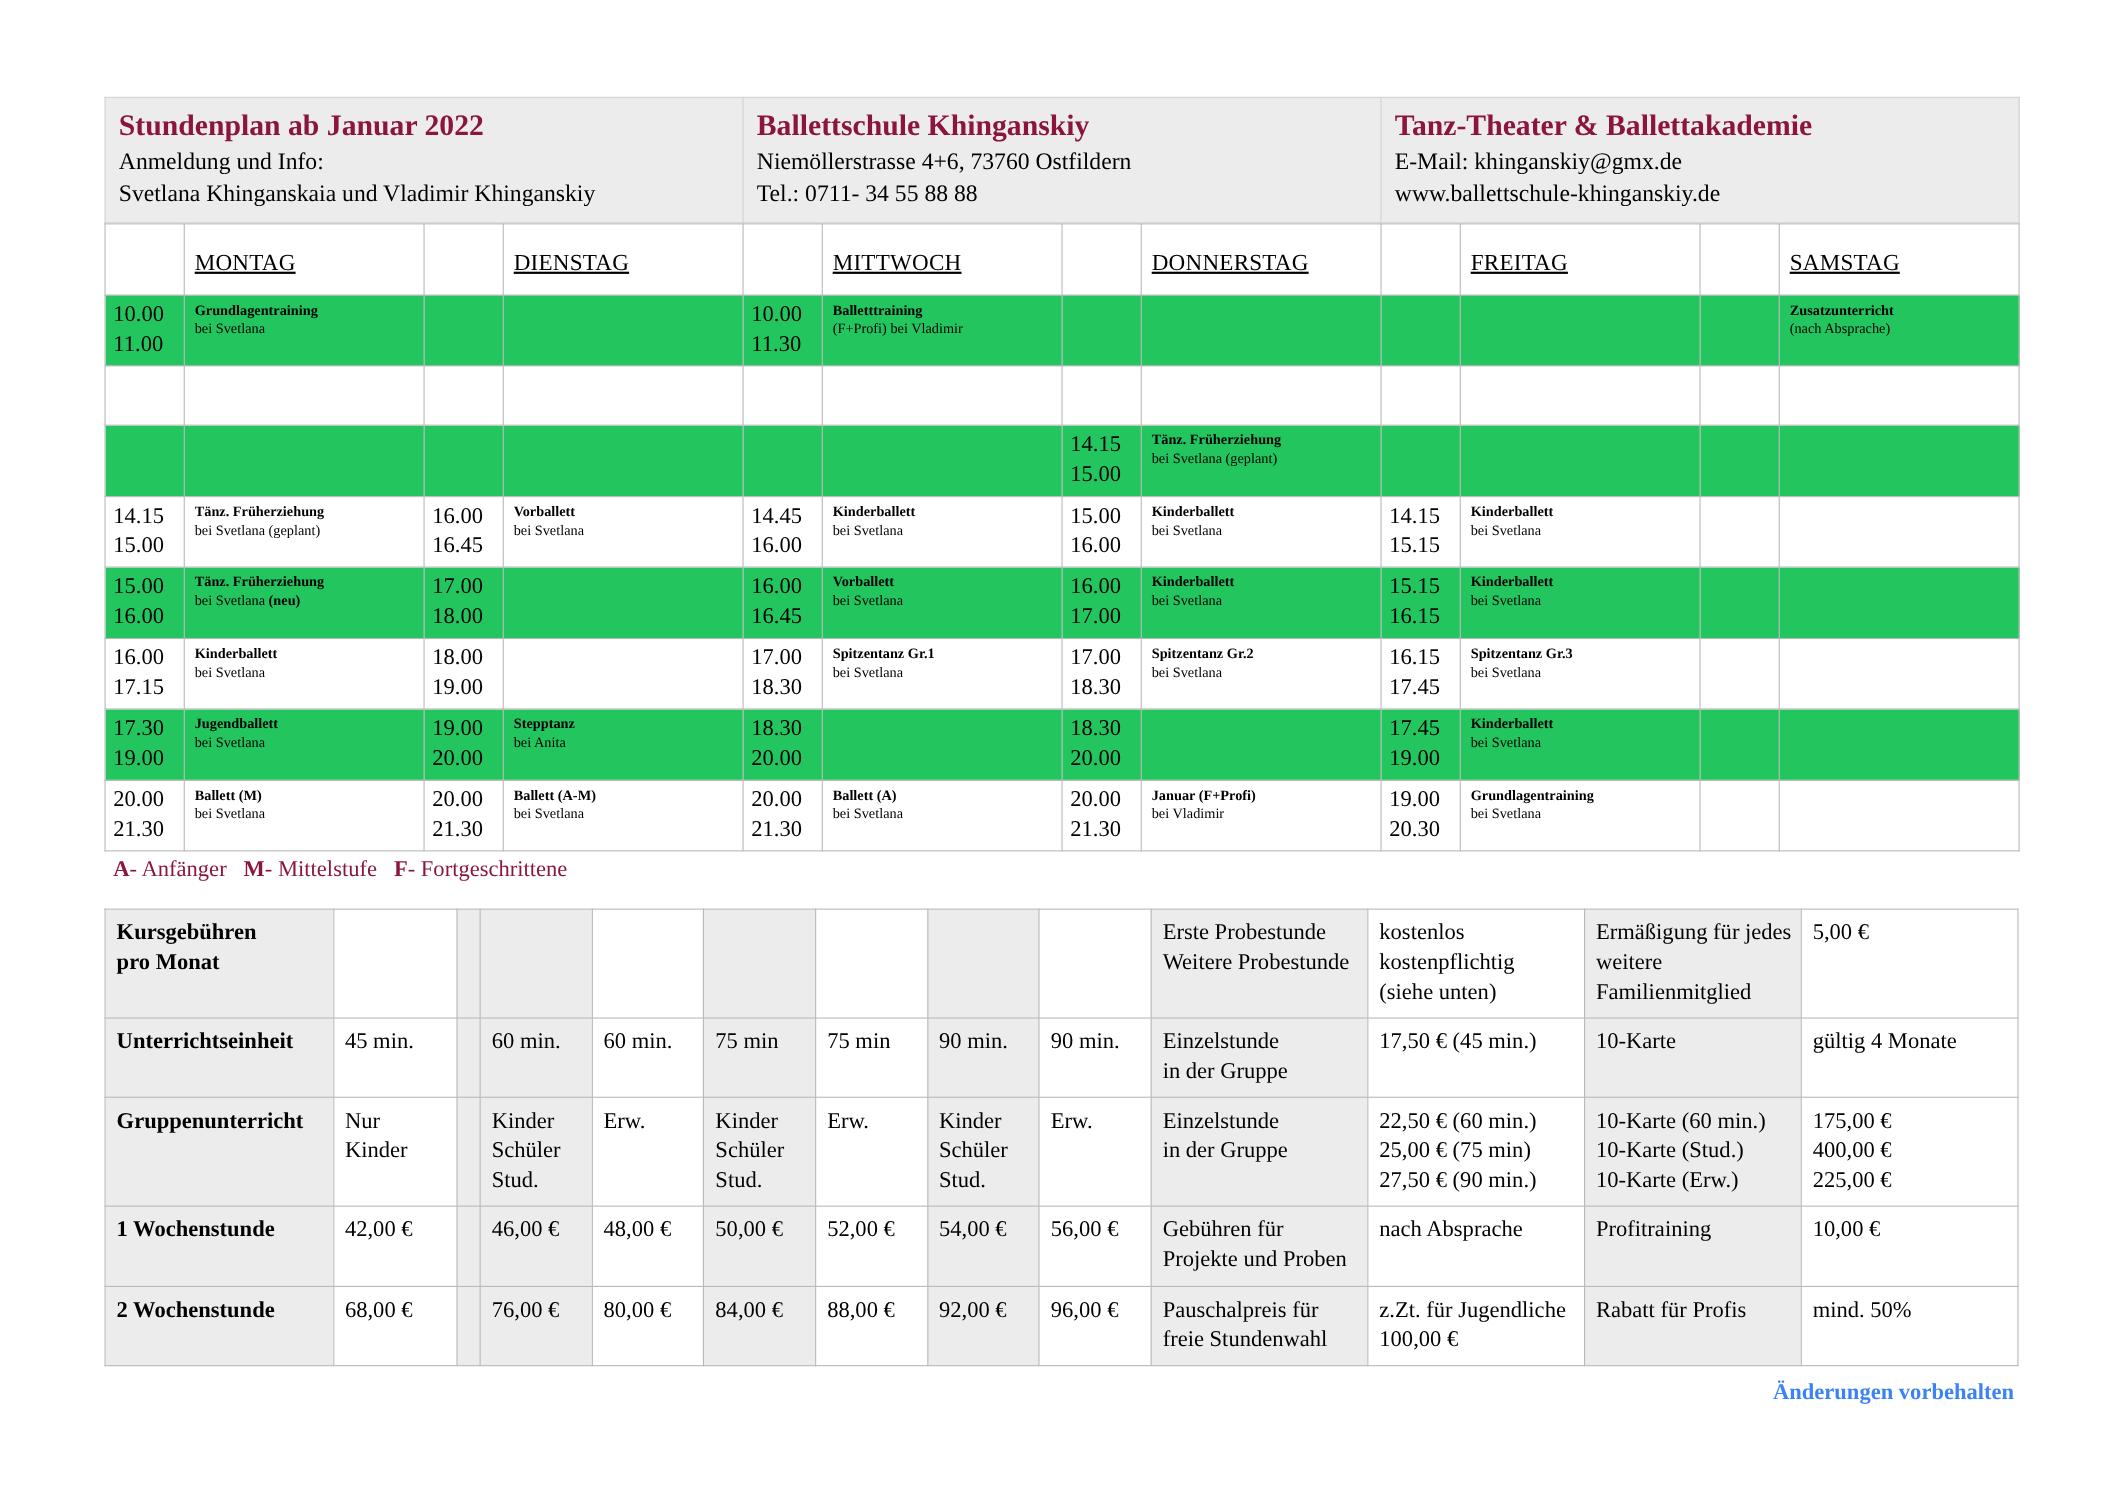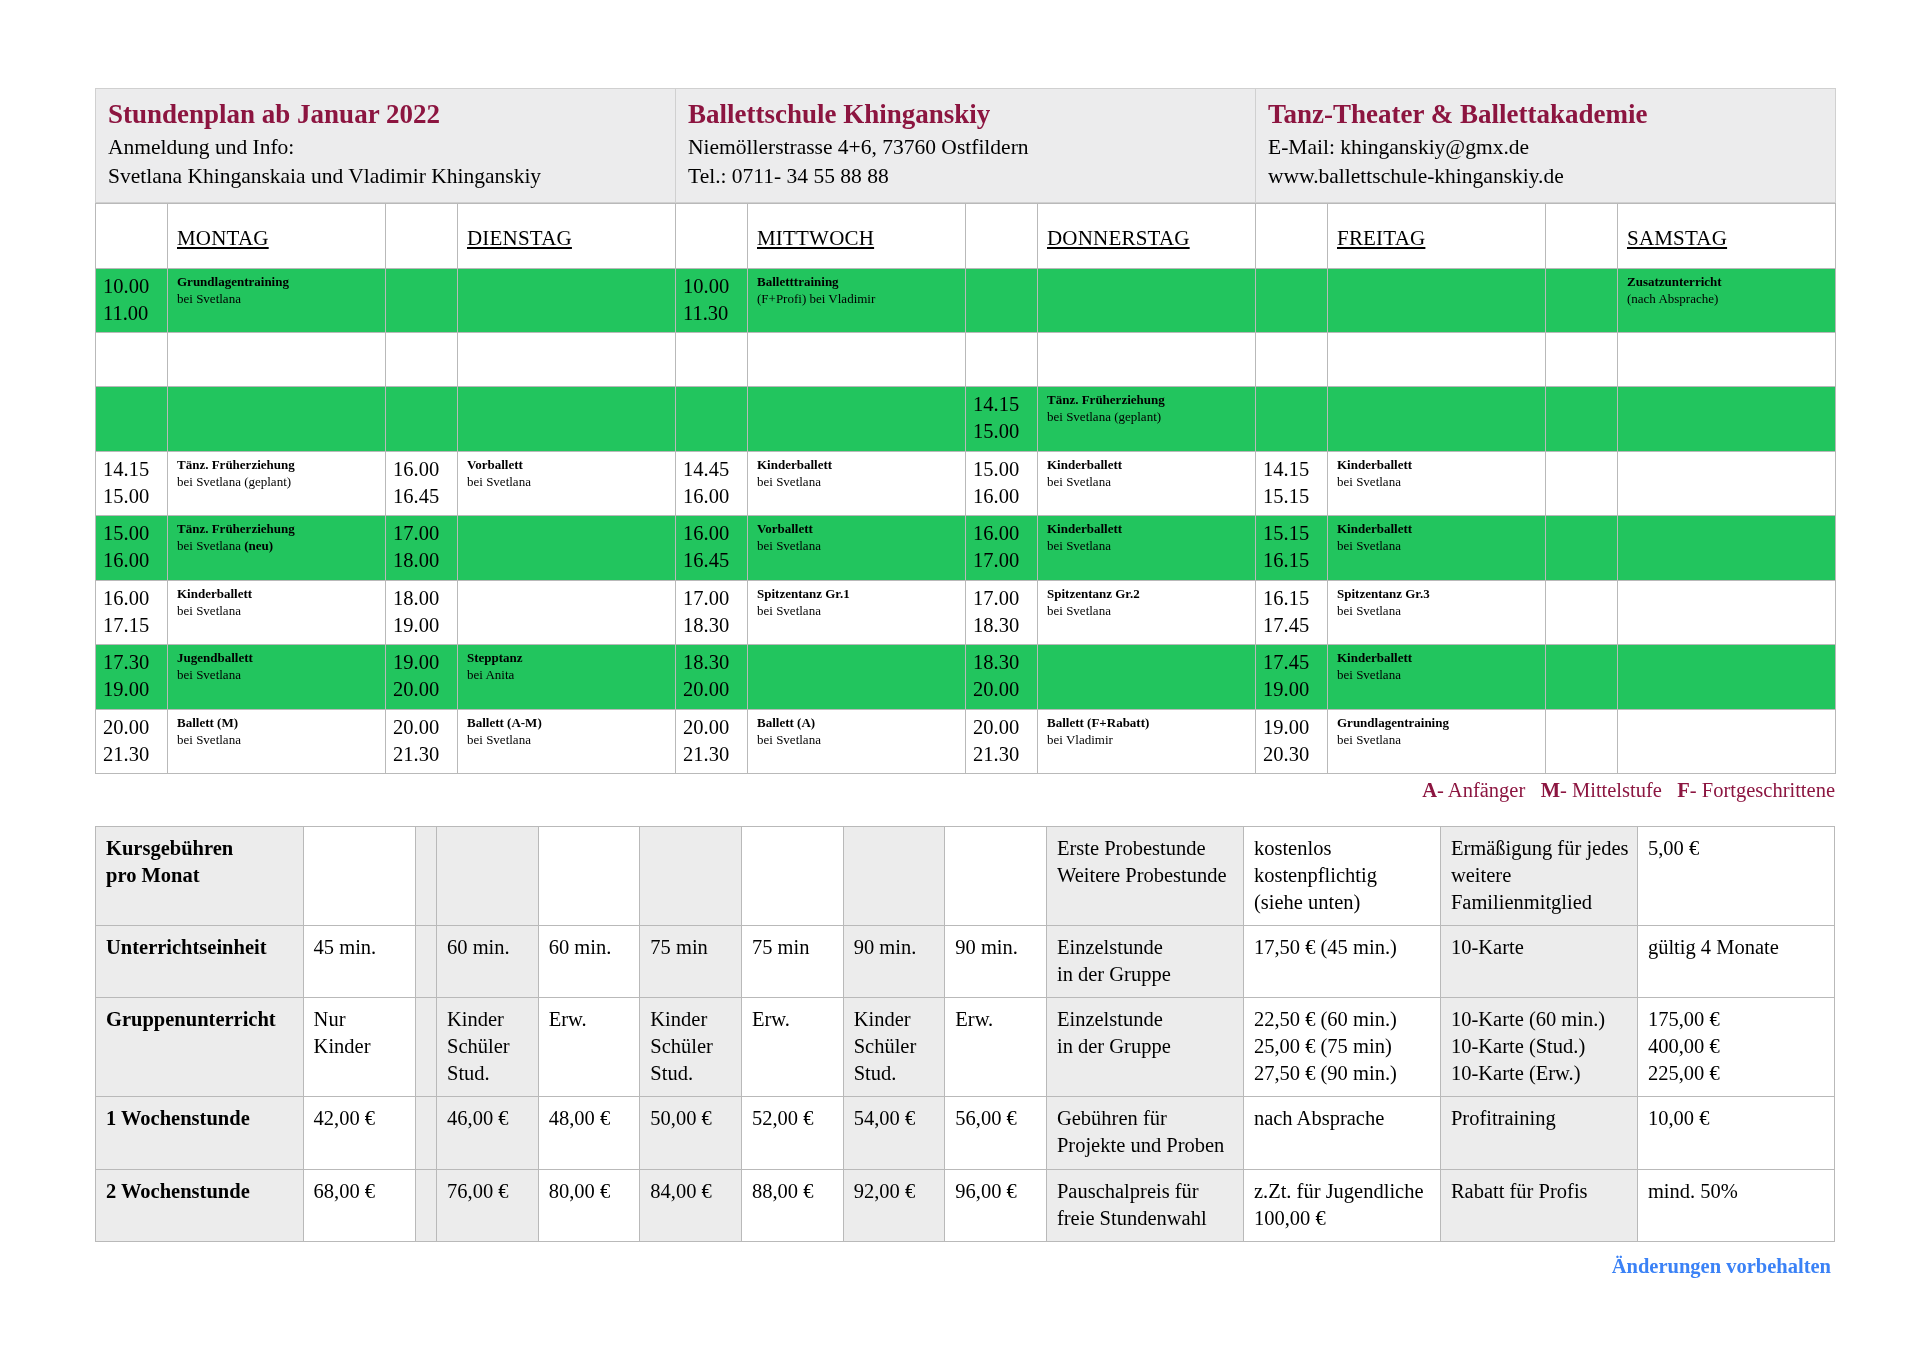--- a/index.html
+++ b/index.html
@@ -87,21 +87,20 @@
   .cls-sub b { font-weight: bold; }
   .hdr-row td { background: #ffffff !important; height: 38px; vertical-align: top; padding-top: 21px; text-decoration: underline; }
   .tall td { height: 44px; }
 
   
   .legend {
     color: #8c1540;
     font-size: 20.5px;
     margin: 5px 0 0 8px;
     white-space: nowrap;
-    text-align: right;
   }
   .legend b { font-weight: bold; }
 
   
   .fee-wrap { margin-top: 24px; }
   .fee-table td {
     height: 30px;
     padding: 8px 9px 9px 10px;
     font-size: 20.5px;
     line-height: 1.32;
@@ -433,21 +432,21 @@
           </td>
           <td class="c">
             <div class="cls-name">Ballett (A)</div>
             <div class="cls-sub">bei Svetlana</div>
           </td>
           <td class="t">
             <div>20.00</div>
             <div>21.30</div>
           </td>
           <td class="c">
-            <div class="cls-name">Ballett (F+Rabatt)</div>
+            <div class="cls-name">Januar (F+Profi)</div>
             <div class="cls-sub">bei Vladimir</div>
           </td>
           <td class="t">
             <div>19.00</div>
             <div>20.30</div>
           </td>
           <td class="c">
             <div class="cls-name">Grundlagentraining</div>
             <div class="cls-sub">bei Svetlana</div>
           </td>

